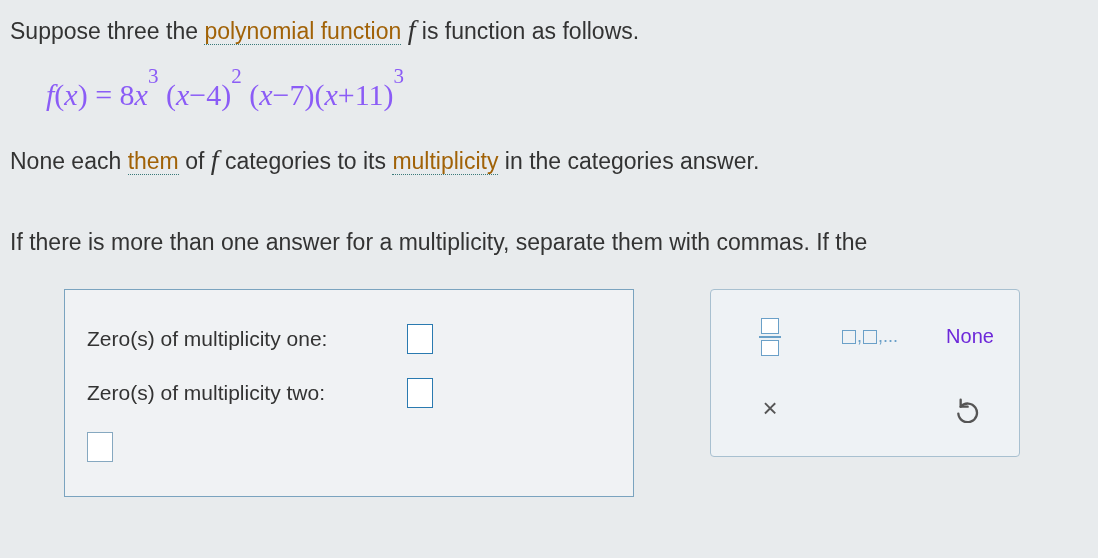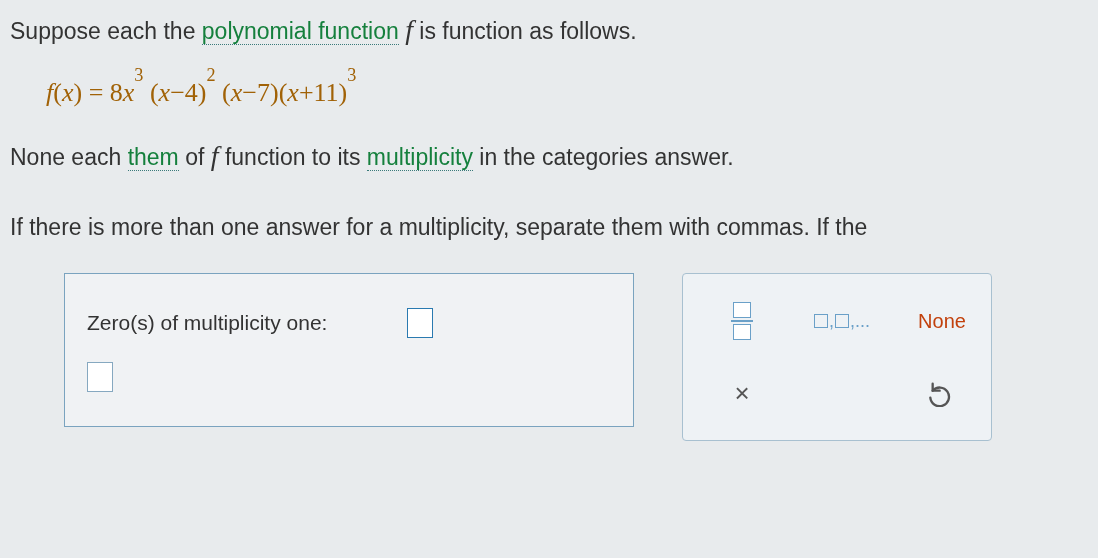--- a/index.html
+++ b/index.html
@@ -17,58 +17,58 @@
       overflow: hidden;
       position: relative;
     }
     .line {
       font-size: 23px;
       color: #333;
       margin-left: 10px;
       line-height: 1.4;
     }
     .term-link {
-      color: #15803d;
+      color: #a16207;
       border-bottom: 1.5px dotted #3a7a7a;
       cursor: help;
     }
     .italic-f {
       font-style: italic;
       font-family: "Times New Roman", serif;
       font-size: 28px;
     }
     .equation {
       font-family: "Times New Roman", serif;
       font-style: italic;
-      font-size: 26px;
+      font-size: 30px;
       margin: 26px 0 28px 46px;
-      color: #a16207;
+      color: #8b5cf6;
       white-space: nowrap;
     }
     .equation sup {
       font-size: 0.7em;
       position: relative;
       top: -0.55em;
       font-style: normal;
     }
     .equation .paren, .equation .op, .equation .num {
       font-style: normal;
     }
     .line2 {
       margin-top: 4px;
     }
     .line3 {
-      margin-top: 36px;
+      margin-top: 47px;
     }
     .bottom-row {
       display: flex;
       align-items: flex-start;
       margin-top: 30px;
       margin-left: 64px;
-      gap: 48px;
+      gap: 76px;
     }
     .answer-box {
       border: 1px solid #7aa3bf;
       background: #f0f2f4;
       padding: 22px 30px 22px 22px;
       width: 570px;
     }
     .answer-row {
       display: flex;
       align-items: center;
@@ -142,59 +142,63 @@
       color: #6aa0c8;
       font-size: 18px;
     }
     .list-sq {
       width: 14px;
       height: 14px;
       border: 1.5px solid #6aa0c8;
       display: inline-block;
     }
     .none-text {
-      color: #c2410c;
+      color: #6d28d9;
       font-size: 20px;
     }
     .x-mark {
       font-size: 26px;
       color: #555;
     }
     .reset-icon svg {
       width: 28px;
       height: 28px;
       stroke: #555;
       fill: none;
       stroke-width: 2;
     }
   </style>
 </head>
 <body>
 
 <div class="line">
-  <span>Suppose each the </span><span class="term-link">polynomial function</span><span> </span><span class="italic-f">f</span><span> is function as follows.</span>
+  <span>Suppose three the </span><span class="term-link">polynomial function</span><span> </span><span class="italic-f">f</span><span> is function as follows.</span>
 </div>
 
 <div class="equation">
   <span>f</span><span class="paren">(</span><span>x</span><span class="paren">)</span><span class="op"> = </span><span class="num">8</span><span>x</span><sup>3</sup><span class="paren"> (</span><span>x</span><span class="op">−</span><span class="num">4</span><span class="paren">)</span><sup>2</sup><span class="paren"> (</span><span>x</span><span class="op">−</span><span class="num">7</span><span class="paren">)</span><span class="paren">(</span><span>x</span><span class="op">+</span><span class="num">11</span><span class="paren">)</span><sup>3</sup>
 </div>
 
 <div class="line line2">
-  <span>None each </span><span class="term-link">them</span><span> of </span><span class="italic-f">f</span><span> function to its </span><span class="term-link">multiplicity</span><span> in the categories answer.</span>
+  <span>None each </span><span class="term-link">them</span><span> of </span><span class="italic-f">f</span><span> categories to its </span><span class="term-link">multiplicity</span><span> in the categories answer.</span>
 </div>
 
 <div class="line line3">If there is more than one answer for a multiplicity, separate them with commas. If the</div>
 
 <div class="bottom-row">
   <div class="answer-box">
     <div class="answer-row">
       <div class="answer-label">Zero(s) of multiplicity one:</div>
       <div class="input-box"></div>
     </div>
     <div class="answer-row">
+      <div class="answer-label">Zero(s) of multiplicity two:</div>
+      <div class="input-box"></div>
+    </div>
+    <div class="answer-row">
       <div class="input-box alt"></div>
     </div>
   </div>
 
   <div class="palette">
     <button class="palette-btn">
       <span class="frac">
         <span class="frac-num"></span>
         <span class="frac-bar"></span>
         <span class="frac-den"></span>

